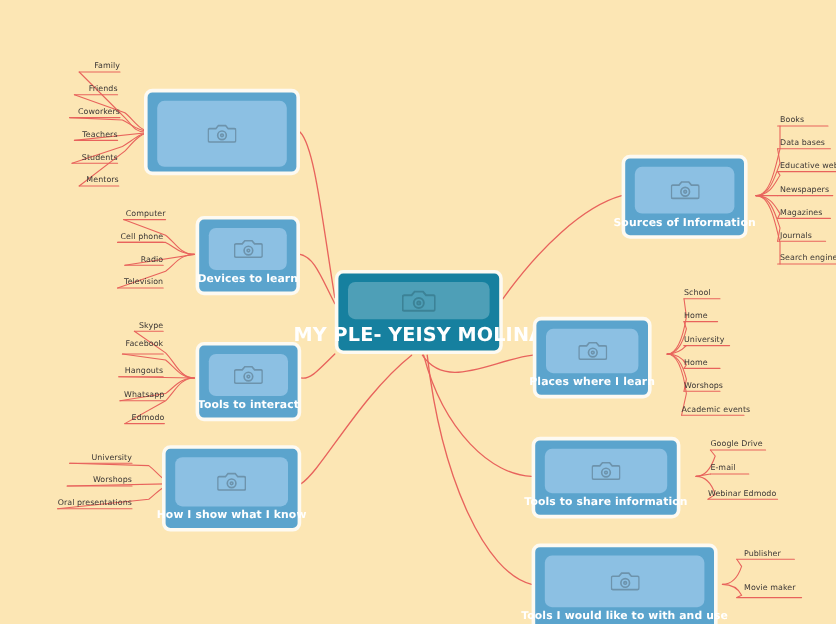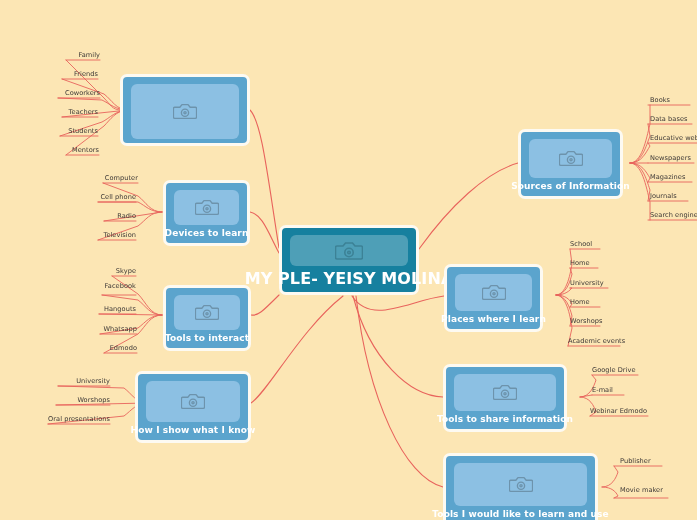--- a/index.html
+++ b/index.html
@@ -291,21 +291,21 @@
   </div>
 
   <div class="node branch" style="left:443px; top:453px; width:155px; height:74px;">
     <div class="thumb">
       <svg class="cam" width="24" height="19" viewBox="0 0 28 22">
         <path d="M2,6 h6 l2.5,-3 h7 l2.5,3 h6 a1.5,1.5 0 0 1 1.5,1.5 v10 a1.5,1.5 0 0 1 -1.5,1.5 h-24 a1.5,1.5 0 0 1 -1.5,-1.5 v-10 a1.5,1.5 0 0 1 1.5,-1.5 z"></path>
         <circle cx="14" cy="12.5" r="4.2"></circle>
         <circle cx="14" cy="12.5" r="1.3"></circle>
       </svg>
     </div>
-    <div class="caption">Tools I would like to learn and use</div>
+    <div class="caption">Tools I would like to with and use</div>
   </div>
 
   <div class="leaf left" style="left:60px;  top:51px;  width:40px;">Family</div>
   <div class="leaf left" style="left:58px;  top:70px;  width:40px;">Friends</div>
   <div class="leaf left" style="left:55px;  top:89px;  width:45px;">Coworkers</div>
   <div class="leaf left" style="left:58px;  top:108px; width:40px;">Teachers</div>
   <div class="leaf left" style="left:58px;  top:127px; width:40px;">Students</div>
   <div class="leaf left" style="left:59px;  top:146px; width:40px;">Mentors</div>
 
   <div class="leaf left" style="left:98px;  top:174px; width:40px;">Computer</div>

